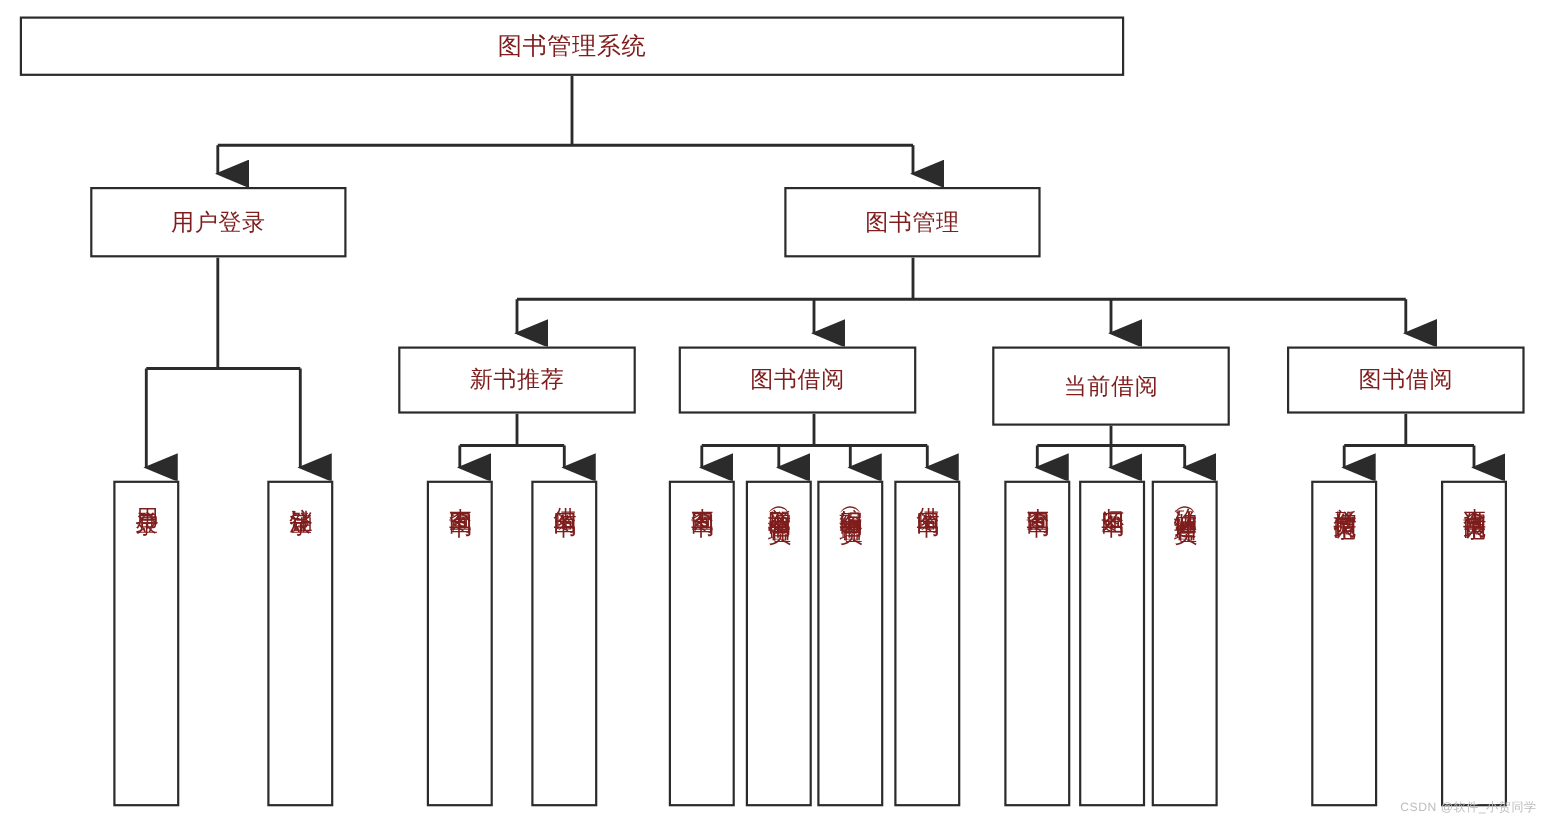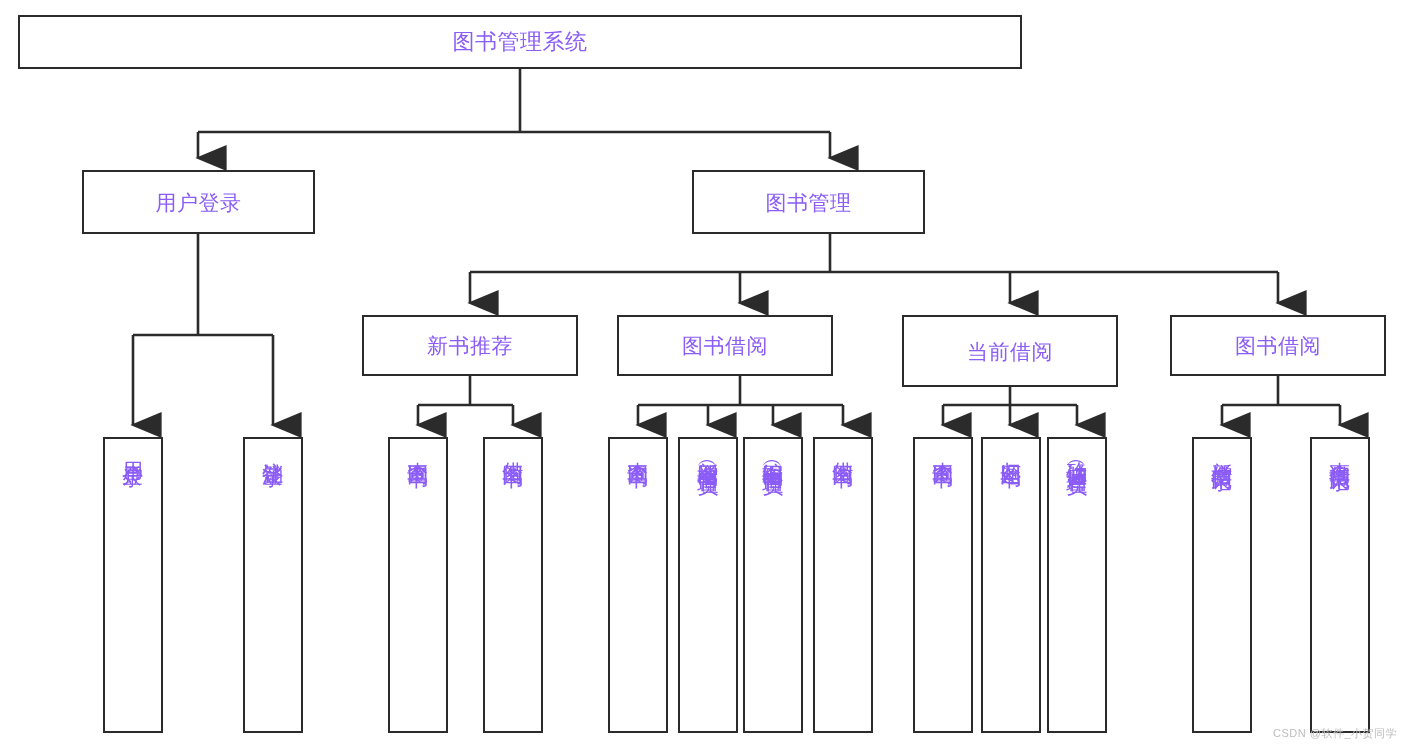--- a/index.html
+++ b/index.html
@@ -34,21 +34,21 @@
     display: flex;
     align-items: center;
     justify-content: center;
     color: #2b2b2b;
   }
   .node-label {
     display: block;
     text-align: center;
     line-height: 1.0;
     letter-spacing: 0.5px;
-    color: #8b5cf6;
+    color: #7f1d1d;
   }
   
   .node.horiz .node-label {
     font-size: 21px;
     white-space: nowrap;
   }
   
   .node.vert {
     align-items: flex-start;
     justify-content: center;
@@ -134,21 +134,21 @@
     </g>
   </svg>
 
   <div class="node horiz root" style="left:18px; top:15px; width:1004px; height:54px;">
     <span class="node-label">图书管理系统</span>
   </div>
 
   <div class="node horiz" style="left:82px; top:170px; width:233px; height:64px;">
     <span class="node-label">用户登录</span>
   </div>
-  <div class="node horiz" style="left:692px; top:170px; width:233px; height:64px;">
+  <div class="node horiz" style="left:713px; top:170px; width:233px; height:64px;">
     <span class="node-label">图书管理</span>
   </div>
 
   <div class="node horiz" style="left:362px; top:315px; width:216px; height:61px;justify-content:center;">
     <span class="node-label">新书推荐</span>
   </div>
   <div class="node horiz" style="left:617px; top:315px; width:216px; height:61px;">
     <span class="node-label">图书借阅</span>
   </div>
   <div class="node horiz" style="left:902px; top:315px; width:216px; height:72px;">

